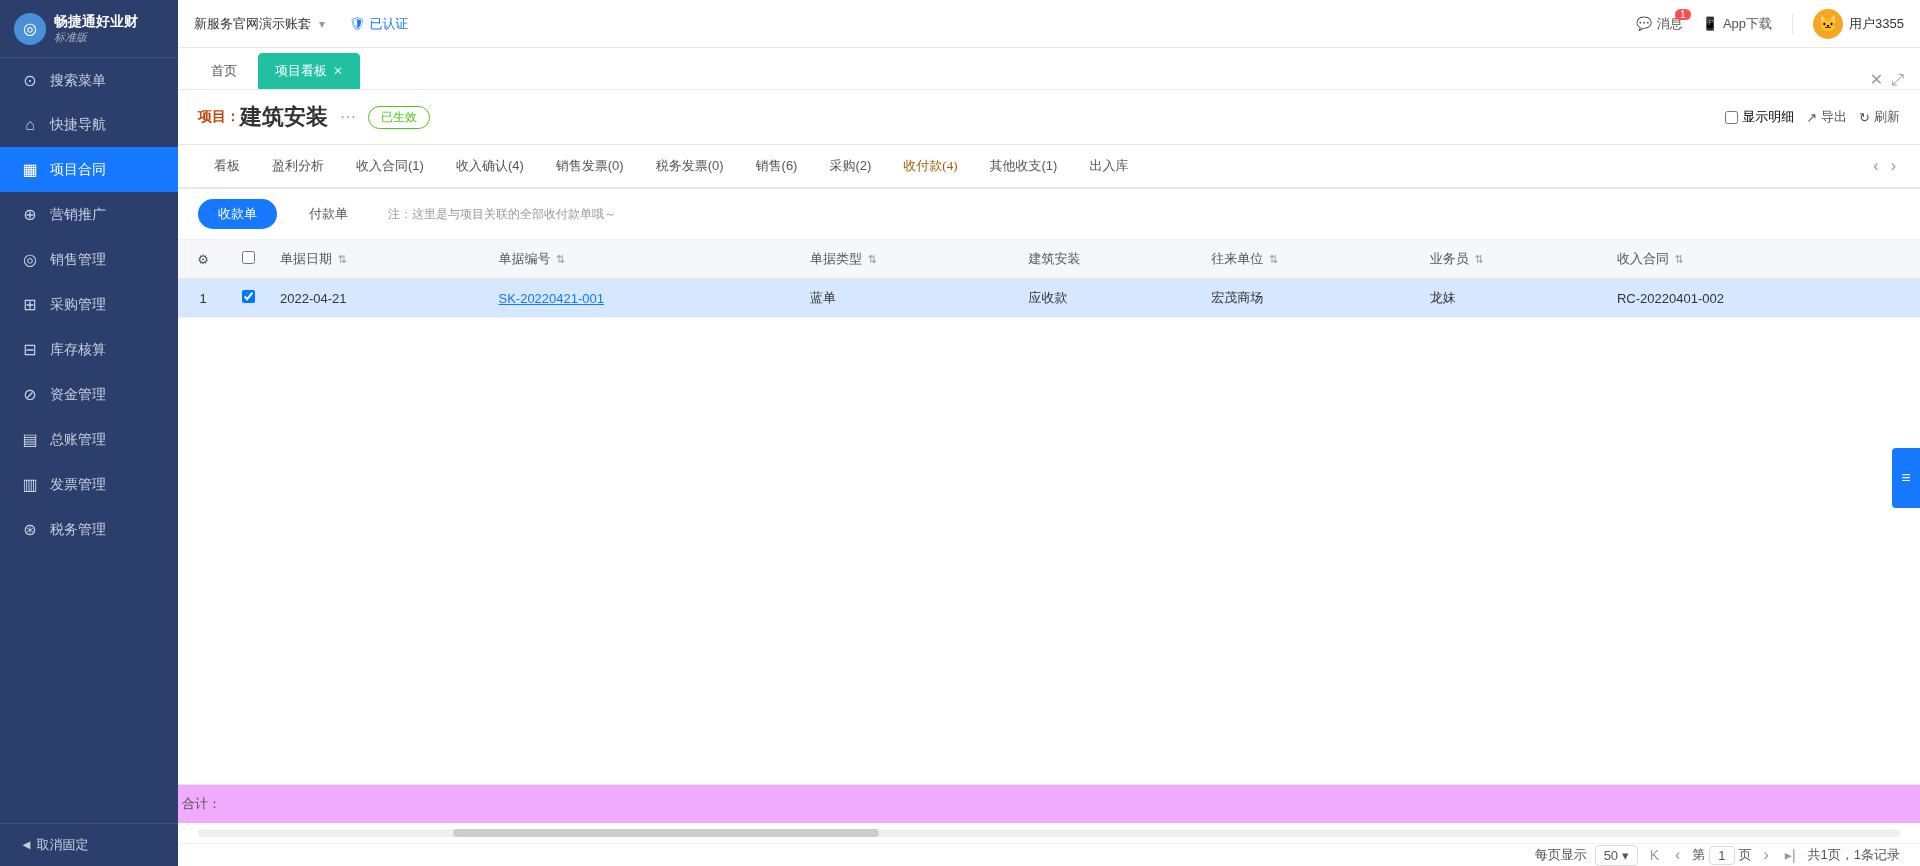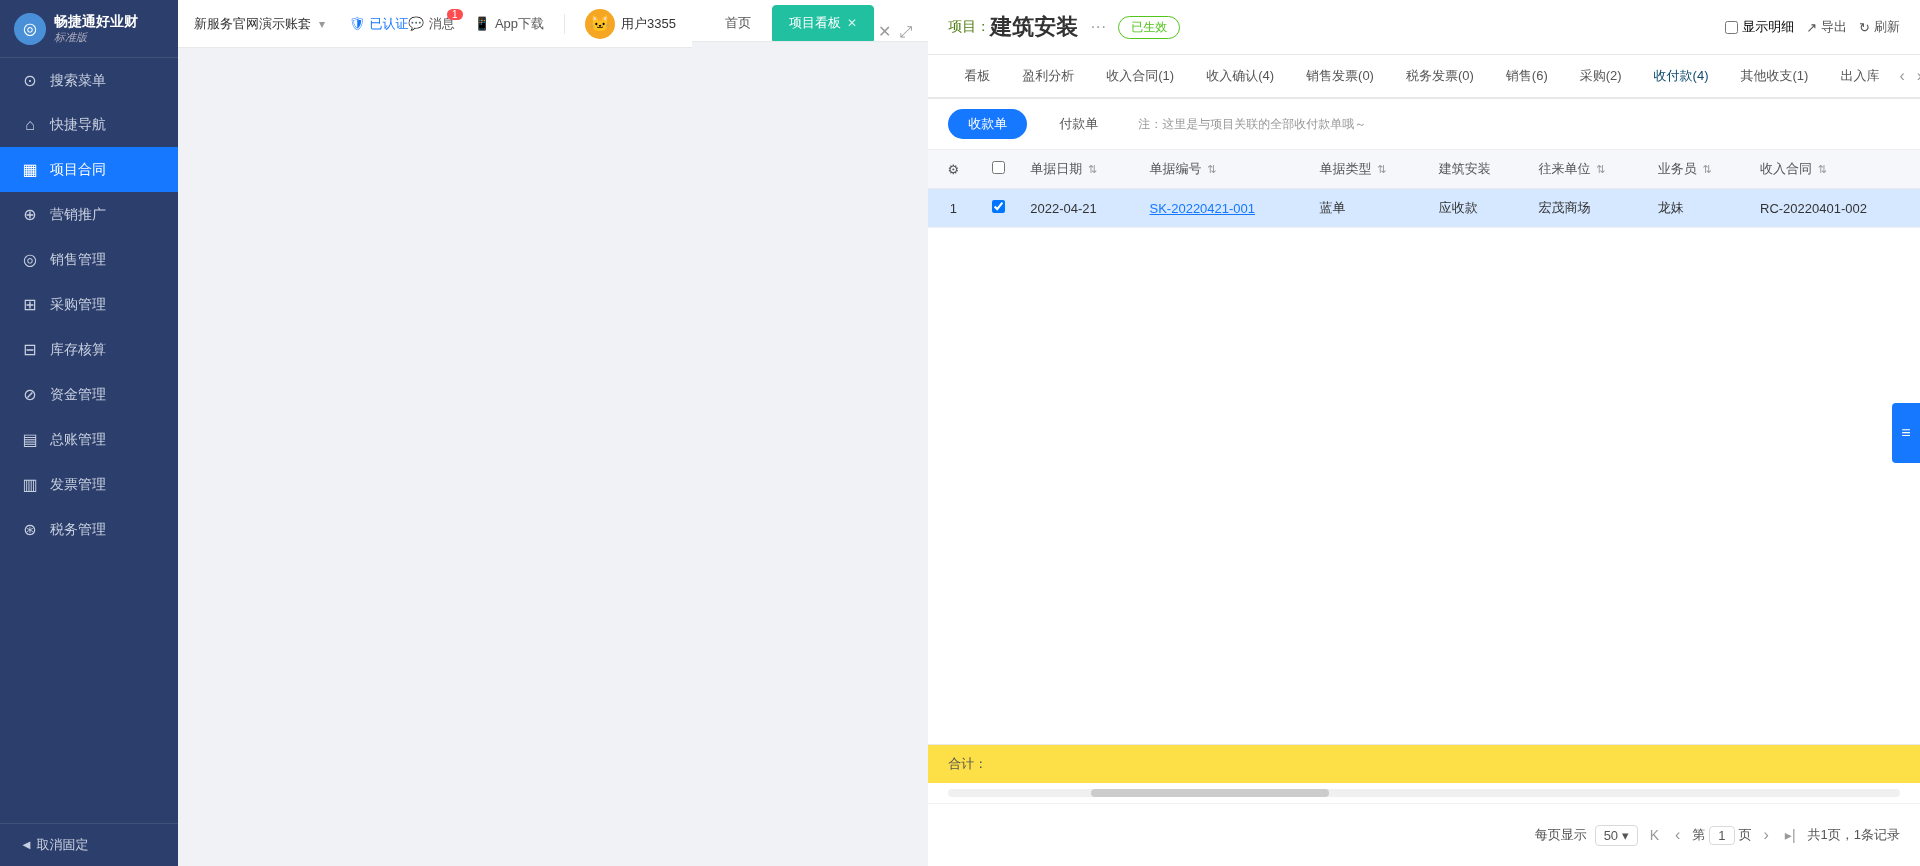--- a/index.html
+++ b/index.html
@@ -47,21 +47,21 @@
     .sidebar-bottom {
       padding: 12px 20px;
       border-top: 1px solid rgba(255,255,255,0.1);
       cursor: pointer;
       color: #c8d0e0;
       display: flex; align-items: center; gap: 8px;
       font-size: 13px;
     }
 
     
-    .main { flex: 1; display: flex; flex-direction: row; overflow: hidden; }
+    .main { flex: 1; display: flex; flex-direction: column; overflow: hidden; }
 
     
     .topbar {
       height: 48px;
       background: #fff;
       border-bottom: 1px solid #e8e8e8;
       display: flex; align-items: center; justify-content: space-between;
       padding: 0 16px;
       flex-shrink: 0;
     }
@@ -107,21 +107,21 @@
 
     
     .project-header {
       background: #fff;
       padding: 12px 20px;
       display: flex; align-items: center; justify-content: space-between;
       border-bottom: 1px solid #e8e8e8;
       flex-shrink: 0;
     }
     .project-title { font-size: 22px; font-weight: bold; color: #333; display: flex; align-items: center; gap: 8px; }
-    .project-title-prefix { font-size: 14px; color: #4d7c0f; font-weight: normal; }
+    .project-title-prefix { font-size: 14px; color: #c2410c; font-weight: bold; }
     .project-dots { color: #999; cursor: pointer; font-size: 16px; margin-left: 12px; }
     .status-badge {
       border: 1px solid #52c41a;
       color: #52c41a;
       border-radius: 20px;
       padding: 2px 12px;
       font-size: 12px;
       margin-left: 12px;
       text-align: right;
     }
@@ -140,21 +140,21 @@
     }
     .sub-tab {
       padding: 12px 16px;
       cursor: pointer;
       font-size: 13px;
       color: #555;
       border-bottom: 2px solid transparent;
       margin-bottom: -2px;
       white-space: nowrap;
     }
-    .sub-tab.active { color: #0c4a6e; border-bottom-color: #1677ff; font-weight: 500; }
+    .sub-tab.active { color: #a16207; border-bottom-color: #1677ff; font-weight: 500; font-family: Liberation Serif, serif; }
     .sub-tabs-nav { display: flex; align-items: center; margin-left: auto; gap: 4px; }
     .nav-arrow { cursor: pointer; color: #999; font-size: 16px; padding: 4px; }
 
     
     .inner-tabs {
       background: #fff;
       padding: 10px 20px;
       display: flex; align-items: center; gap: 12px;
       border-bottom: 1px solid #f0f0f0;
       flex-shrink: 0;
@@ -191,22 +191,22 @@
     }
     tr.selected td { background: #d6e8ff; }
     .th-settings { text-align: center; }
     .th-check { text-align: center; }
     .col-link { color: #1677ff; text-decoration: underline; cursor: pointer; }
     .col-sort { color: #999; font-size: 11px; margin-left: 2px; }
     td.center { text-align: center; }
 
     
     .table-total {
-      background: #fde047;
-      padding: 10px 20px;
+      background: #f0abfc;
+      padding: 10px 4px;
       font-size: 13px;
       color: #555;
       border-top: 1px solid #e8e8e8;
       flex-shrink: 0;
     }
 
     
     .scrollbar-row {
       padding: 6px 20px;
       background: #fff;
@@ -224,21 +224,21 @@
       left: 15%;
       width: 25%;
       height: 100%;
       background: #ccc;
       border-radius: 4px;
     }
 
     
     .pagination {
       display: flex; align-items: center; justify-content: flex-end;
-      padding: 20px 20px;
+      padding: 0 20px;
       gap: 8px;
       font-size: 13px;
       color: #555;
       background: #fff;
       border-top: 1px solid #f0f0f0;
       flex-shrink: 0;
     }
     .page-label { color: #555; }
     .page-select {
       border: 1px solid #d9d9d9; border-radius: 4px;

